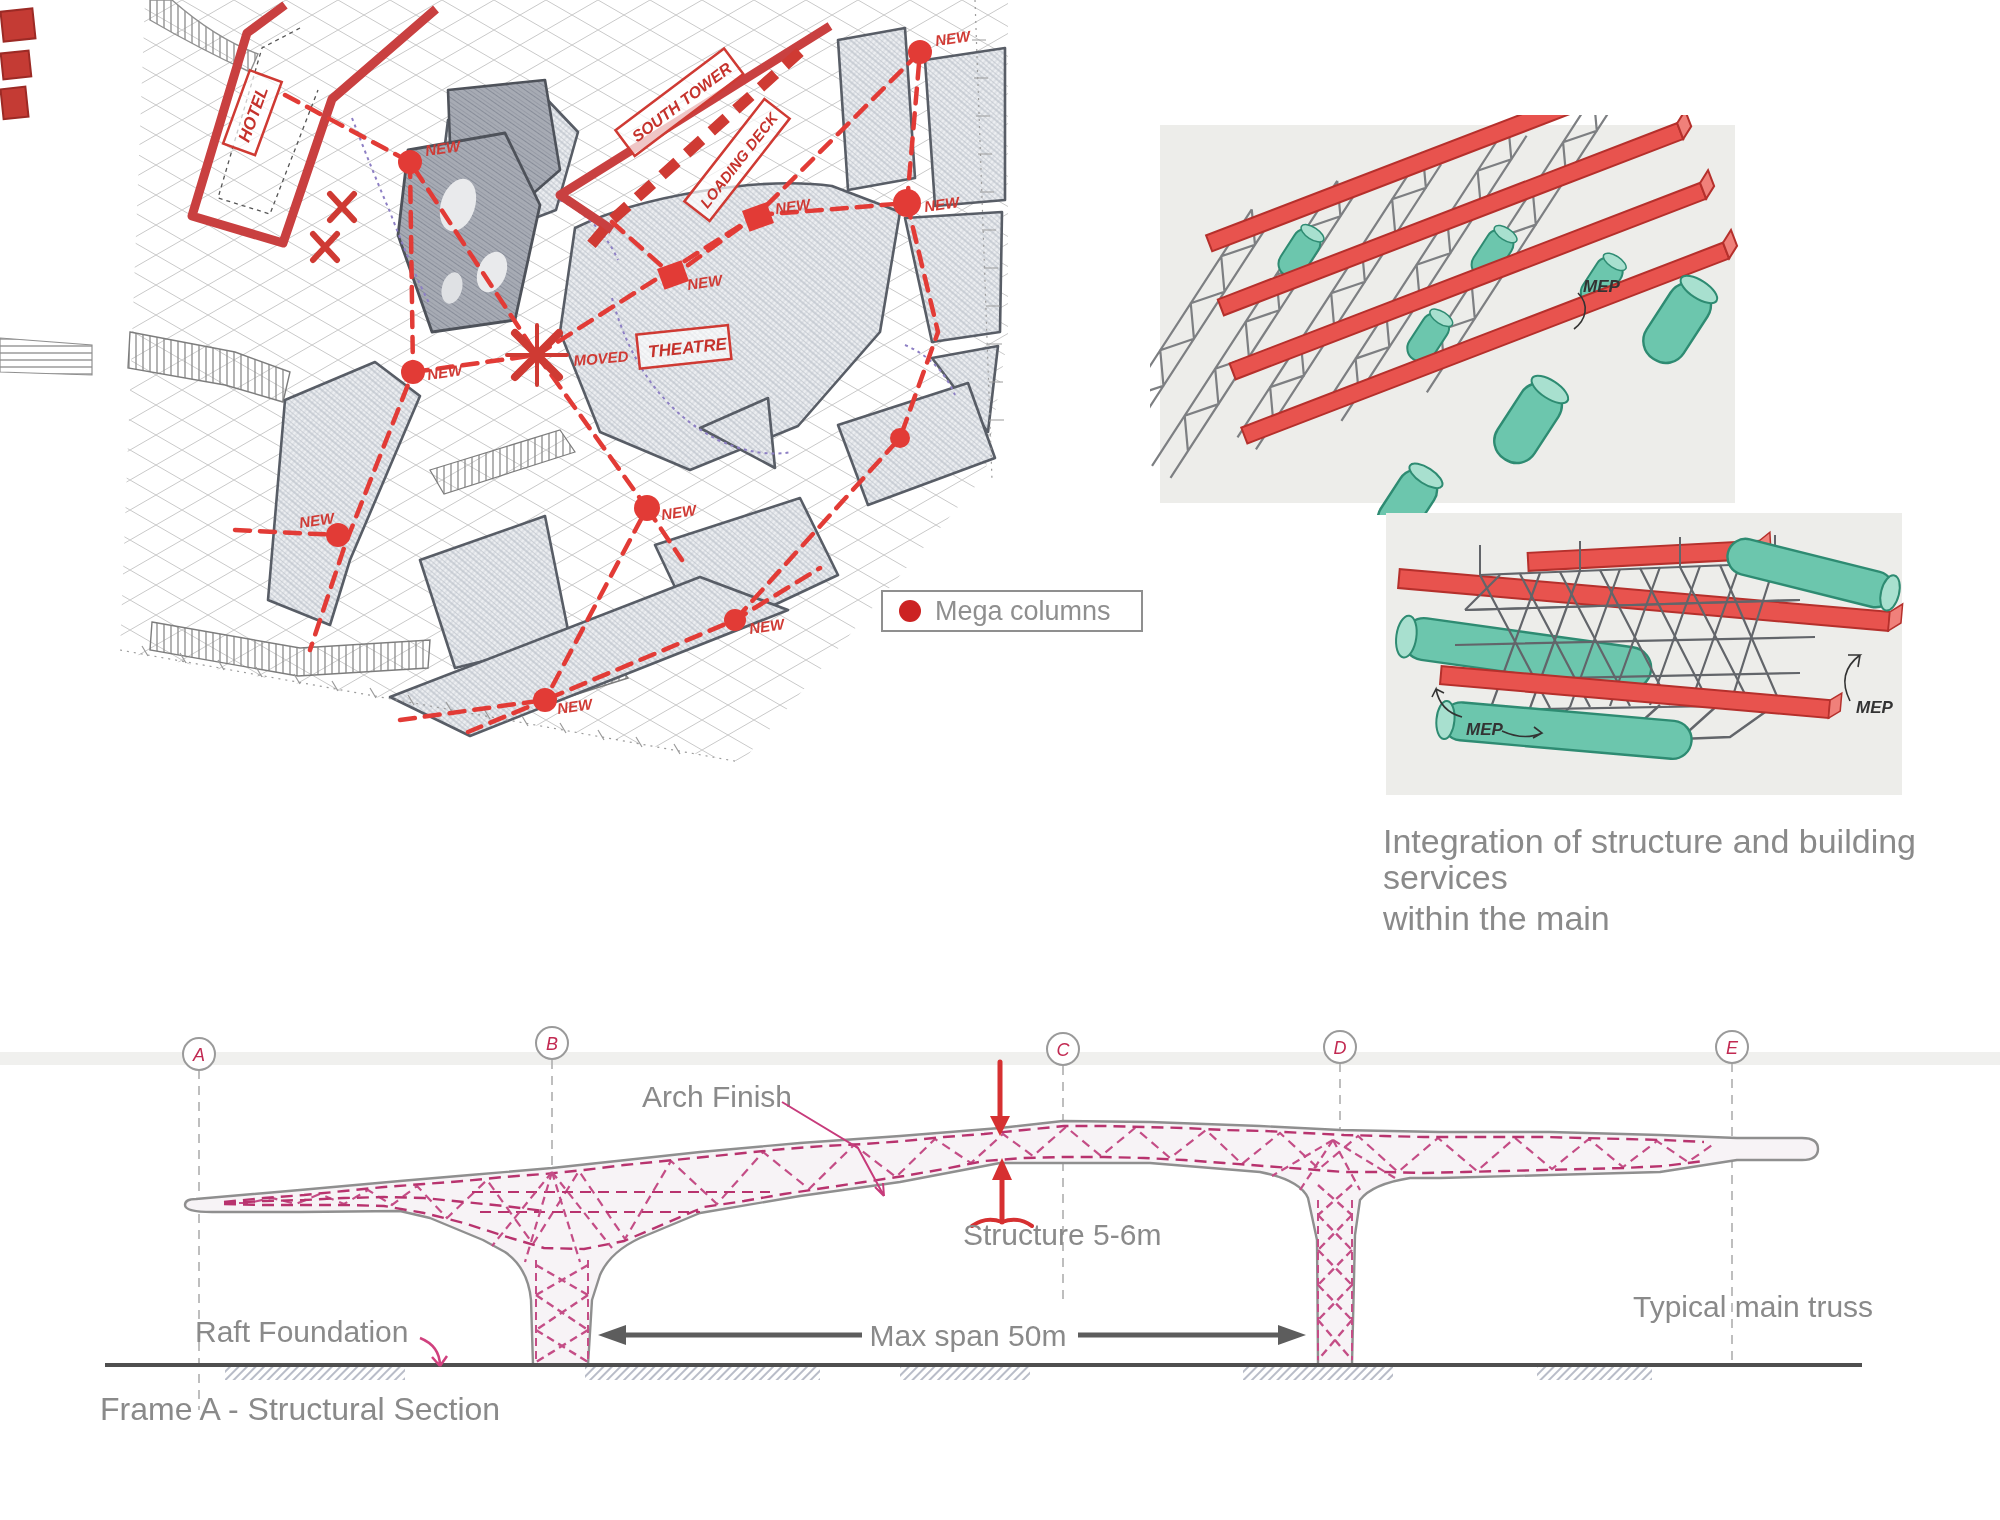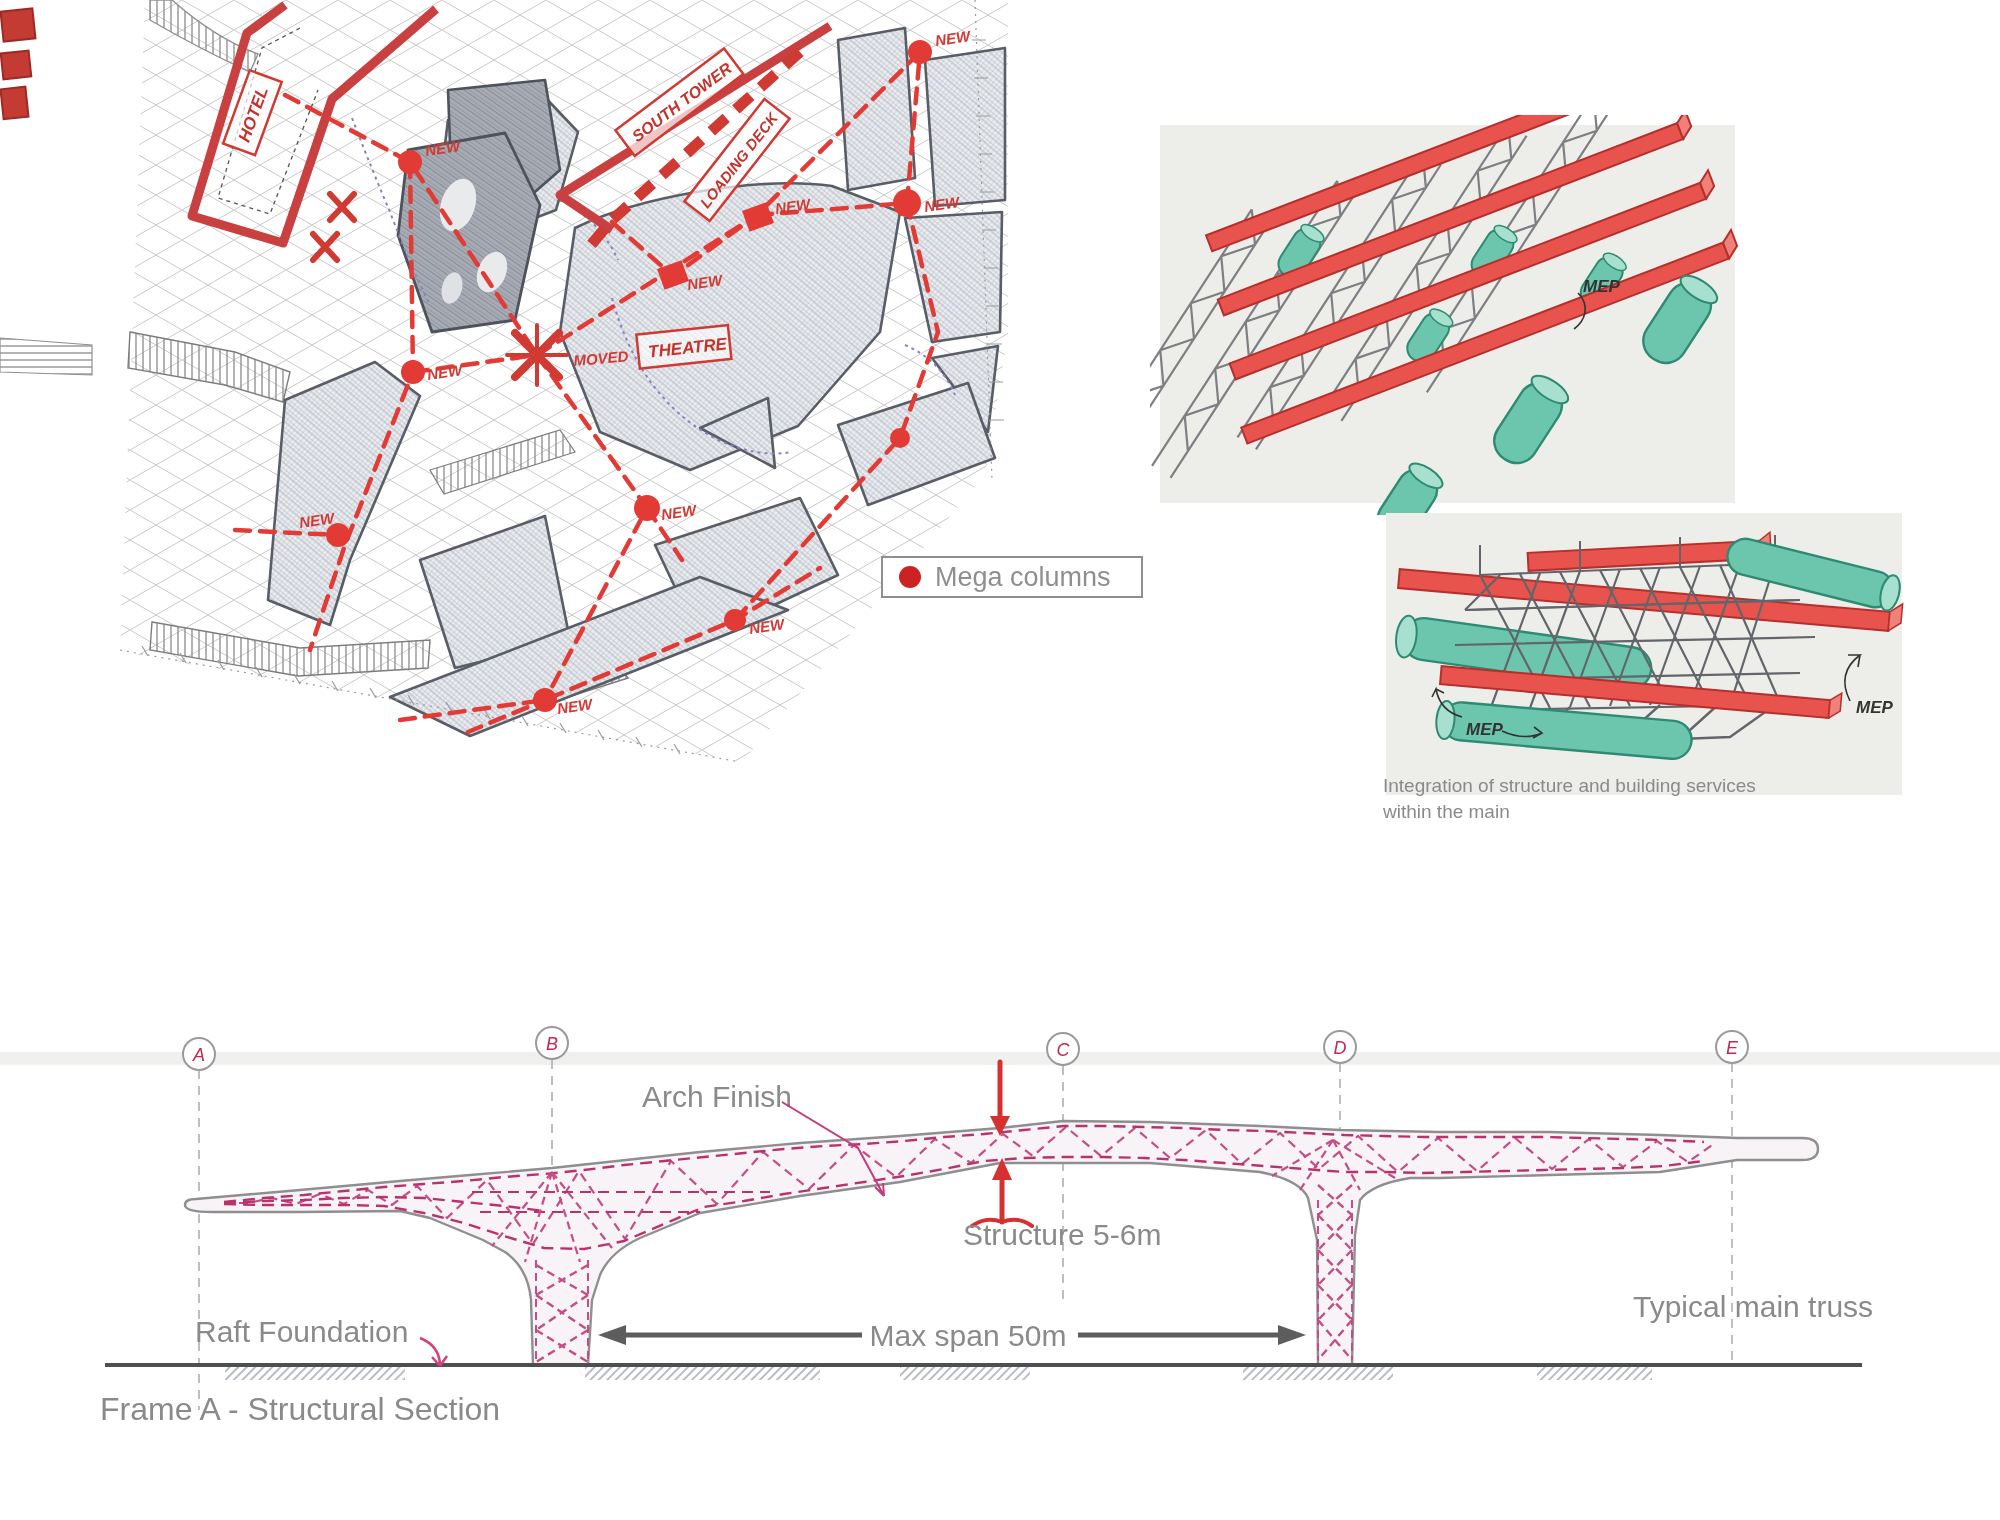--- a/index.html
+++ b/index.html
@@ -2,25 +2,25 @@
 <html><head>
 <meta charset="utf-8">
 <style>
   html,body{margin:0;padding:0;background:#ffffff;}
   .page{position:relative;width:2000px;height:1520px;background:#ffffff;overflow:hidden;
         font-family:"Liberation Sans",sans-serif;}
   svg text{font-family:"Liberation Sans",sans-serif;}
   .gray-label{fill:#8a8a8a;font-size:30px;}
   .hand-red{fill:#c5322c;font-style:italic;font-weight:bold;}
   .new-label{fill:#d03a34;font-size:15px;font-style:italic;font-weight:bold;}
-  .legend-box{position:absolute;left:881px;top:556px;width:262px;height:42px;border:2px solid #8f8f8f;
+  .legend-box{position:absolute;left:881px;top:590px;width:262px;height:42px;border:2px solid #8f8f8f;
       background:#ffffff;display:flex;align-items:center;box-sizing:border-box;}
   .legend-dot{width:22px;height:22px;border-radius:50%;background:#cc2222;margin-left:16px;flex:0 0 auto;}
   .legend-text{color:#8f8f8f;font-size:27px;margin-left:14px;white-space:nowrap;}
-  .caption{position:absolute;left:1383px;top:776px;width:580px;color:#8a8a8a;font-size:19px;line-height:1.05;}
+  .caption{position:absolute;left:1383px;top:824px;width:580px;color:#8a8a8a;font-size:34px;line-height:1.05;}
   .caption div{margin-bottom:6px;}
   .sketch-panel{fill:#ededea;}
 </style>
 </head>
 <body>
 
 <div class="page">
 
   <svg width="1010" height="780" viewBox="0 0 1010 780" style="position:absolute;left:0;top:0;">
     <defs>

